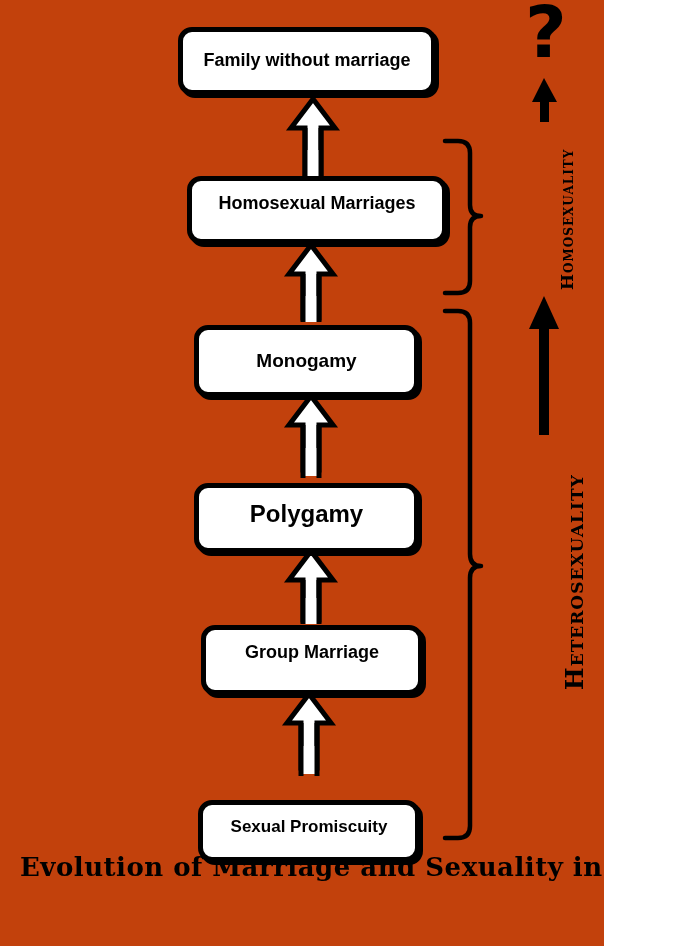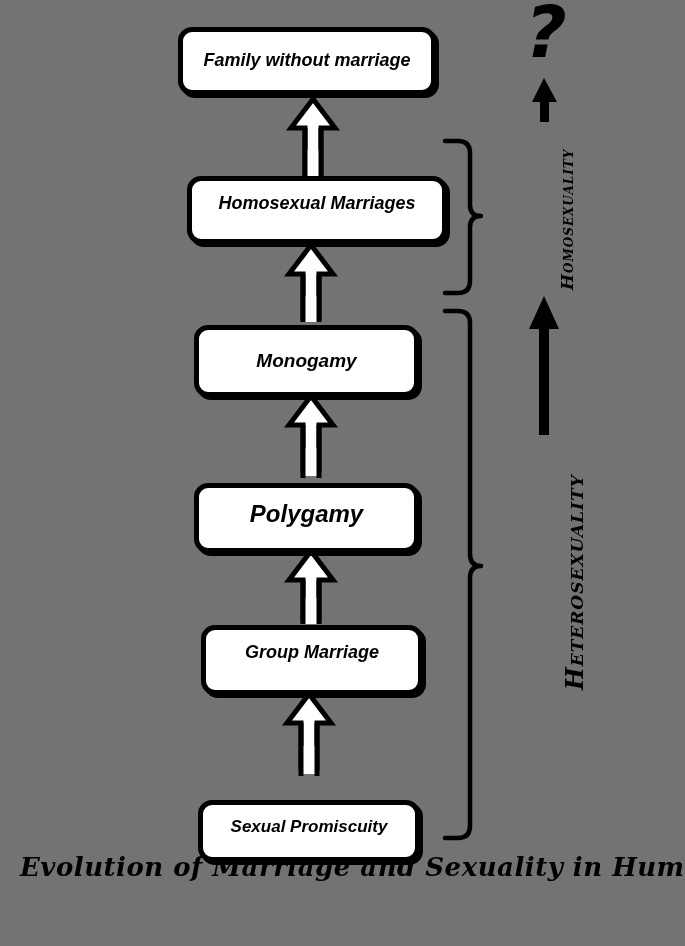--- a/index.html
+++ b/index.html
@@ -2,26 +2,25 @@
 <html><head>
 <meta charset="utf-8">
 <style>
   html, body {
     margin: 0;
     padding: 0;
     background: #ffffff;
   }
   #canvas {
     position: relative;
-    width: 685px;
+    width: 604px;
     height: 946px;
-    background: #737373;
+    background: #c2410c;
     overflow: hidden;
     font-family: "Liberation Sans", sans-serif;
-    font-style: italic;
   }
 
   
   .node {
     position: absolute;
     box-sizing: border-box;
     background: #ffffff;
     border: 5px solid #000000;
     border-radius: 14px;
     box-shadow: 3px 3px 0 0 #000000;

